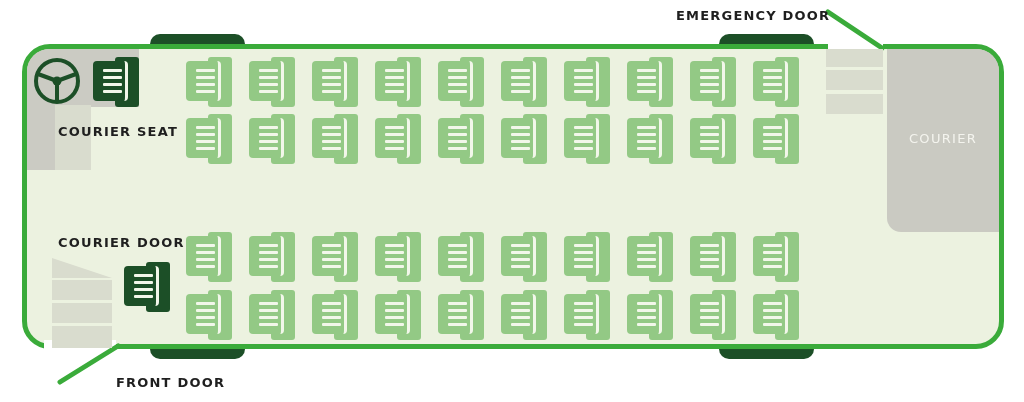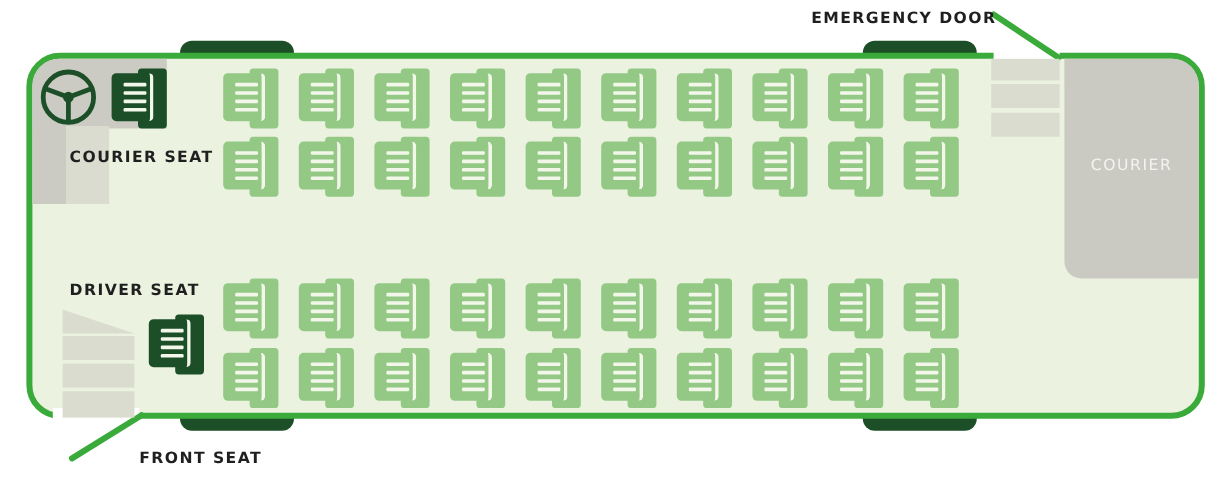--- a/index.html
+++ b/index.html
@@ -48,21 +48,21 @@
 <div class="seat dark" style="left:93px;top:57px;">
   <div class="back"></div>
     <div class="cush"></div>
   <div class="ln" style="top:12px"></div>
     <div class="ln" style="top:19px"></div>
     <div class="ln" style="top:26px"></div>
     <div class="ln" style="top:33px"></div>
 </div>
 <div class="label" style="left:58px;top:124px;">COURIER SEAT</div>
 
-<div class="label" style="left:58px;top:235px;">DRIVER SEAT</div>
+<div class="label" style="left:58px;top:235px;">COURIER DOOR</div>
 <svg class="abs" style="left:52px;top:258px;" width="62" height="92">
   <polygon points="0,0 60,20 60,20 0,20" fill="#d9dcce"></polygon>
   <rect x="0" y="22" width="60" height="20" fill="#d9dcce"></rect>
   <rect x="0" y="45" width="60" height="20" fill="#d9dcce"></rect>
   <rect x="0" y="68" width="60" height="22" fill="#d9dcce"></rect>
 </svg>
 <div class="seat dark" style="left:124px;top:262px;">
   <div class="back"></div>
     <div class="cush"></div>
   <div class="ln" style="top:12px"></div>
@@ -395,13 +395,13 @@
       <div class="back"></div>
       <div class="cush"></div>
       <div class="ln" style="top:12px"></div>
       <div class="ln" style="top:19px"></div>
       <div class="ln" style="top:26px"></div>
       <div class="ln" style="top:33px"></div>
     </div>
   </div>
 
 <div class="label" style="left:676px;top:8px;">EMERGENCY DOOR</div>
-<div class="label" style="left:116px;top:375px;">FRONT SEAT</div>
+<div class="label" style="left:116px;top:375px;">FRONT DOOR</div>
 
 </body></html>

